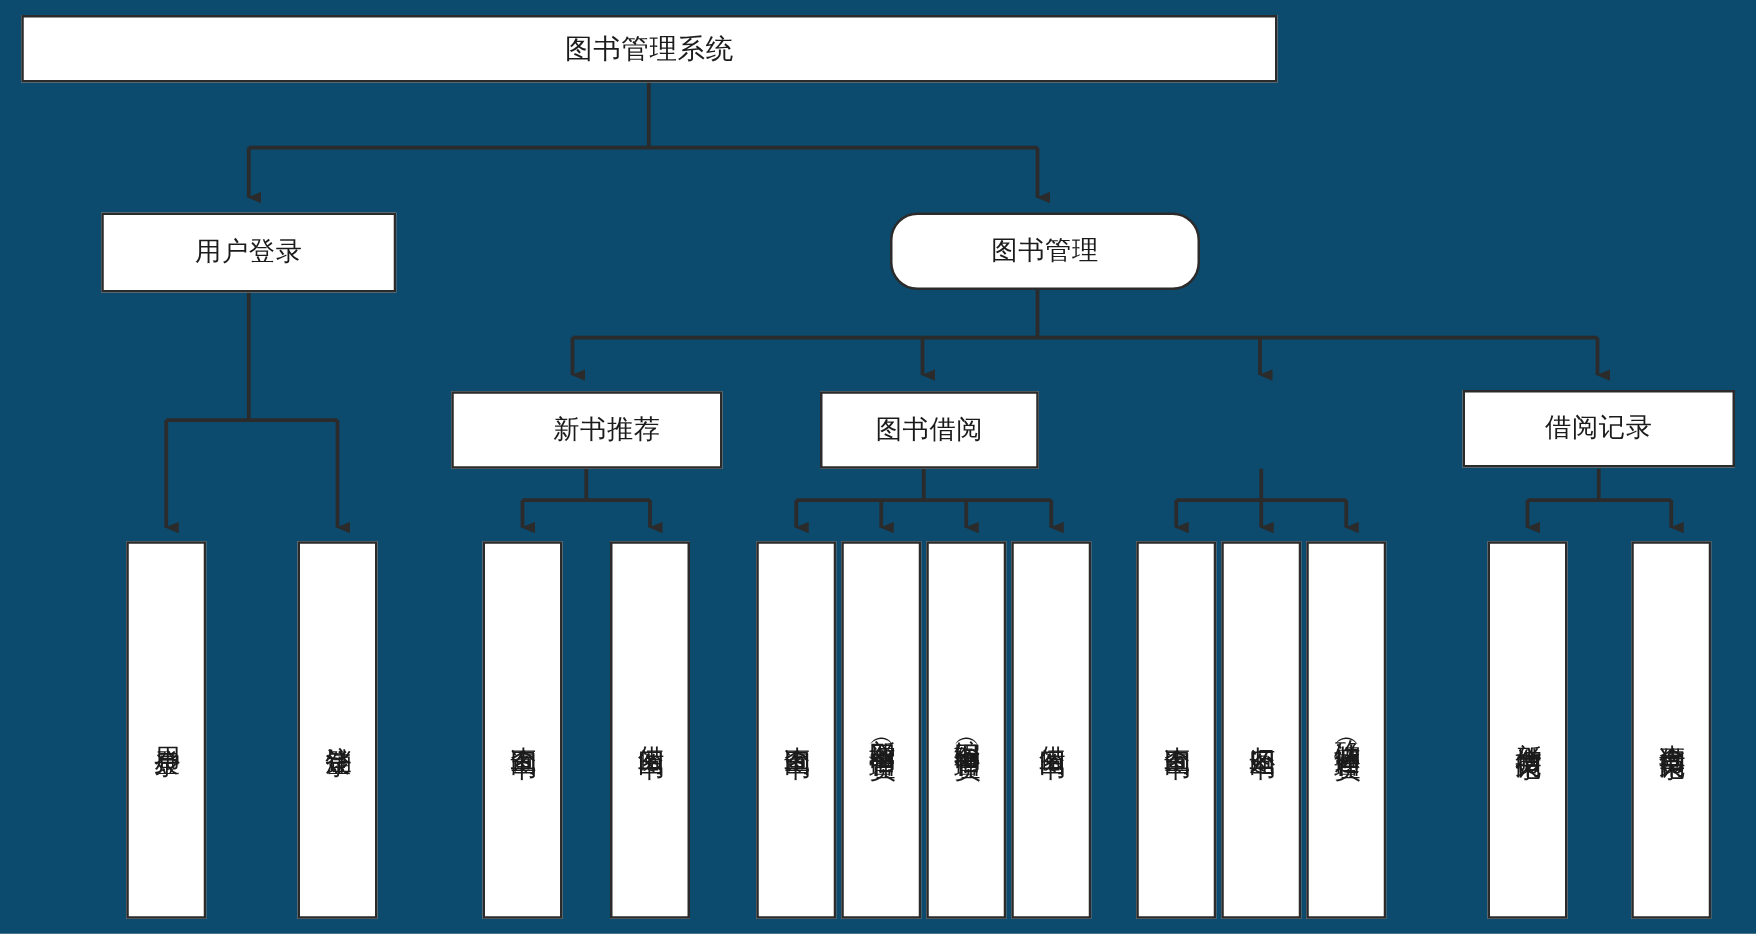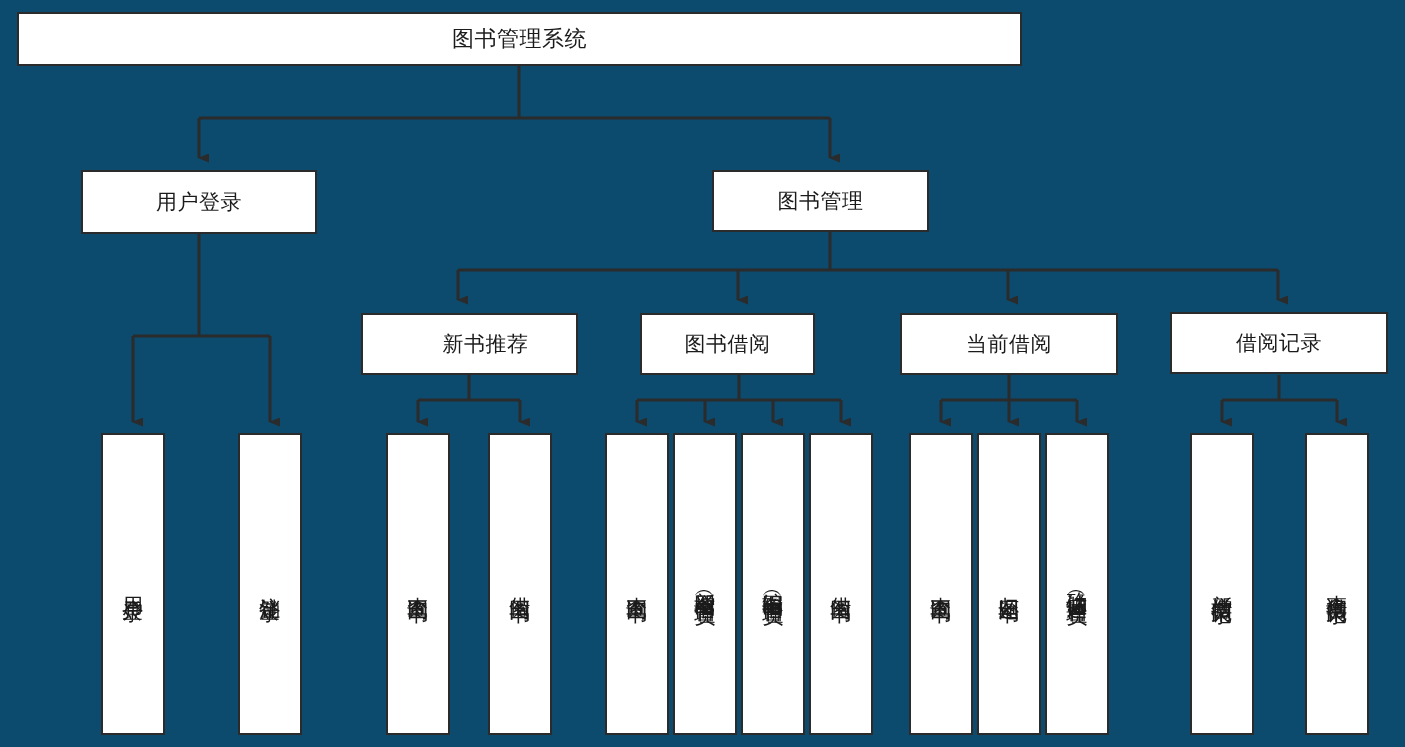--- a/index.html
+++ b/index.html
@@ -107,32 +107,29 @@
     </g>
   </svg>
 
   <div class="node root" style="left:17px;top:12px;width:1005px;height:54px;">
     <span class="lbl">图书管理系统</span>
   </div>
 
   <div class="node" style="left:81px;top:170px;width:236px;height:64px;">
     <span class="lbl">用户登录</span>
   </div>
-  <div class="node" style="left:712px;top:170px;width:217px;height:62px;">
+  <div class="node" style="left:712px;top:170px;width:248px;height:62px;border-radius:22px;">
     <span class="lbl">图书管理</span>
   </div>
 
   <div class="node" style="left:361px;top:313px;width:217px;height:62px;padding-left:32px;">
     <span class="lbl">新书推荐</span>
   </div>
-  <div class="node" style="left:640px;top:313px;width:175px;height:62px;">
+  <div class="node" style="left:656px;top:313px;width:175px;height:62px;">
     <span class="lbl">图书借阅</span>
-  </div>
-  <div class="node" style="left:900px;top:313px;width:218px;height:62px;">
-    <span class="lbl">当前借阅</span>
   </div>
   <div class="node" style="left:1170px;top:312px;width:218px;height:62px;">
     <span class="lbl">借阅记录</span>
   </div>
 
   <div class="node leaf" style="left:101px;top:433px;width:64px;height:302px;">
     <span class="lbl">用户登录</span>
   </div>
   <div class="node leaf" style="left:238px;top:433px;width:64px;height:302px;">
     <span class="lbl">注销登录</span>

